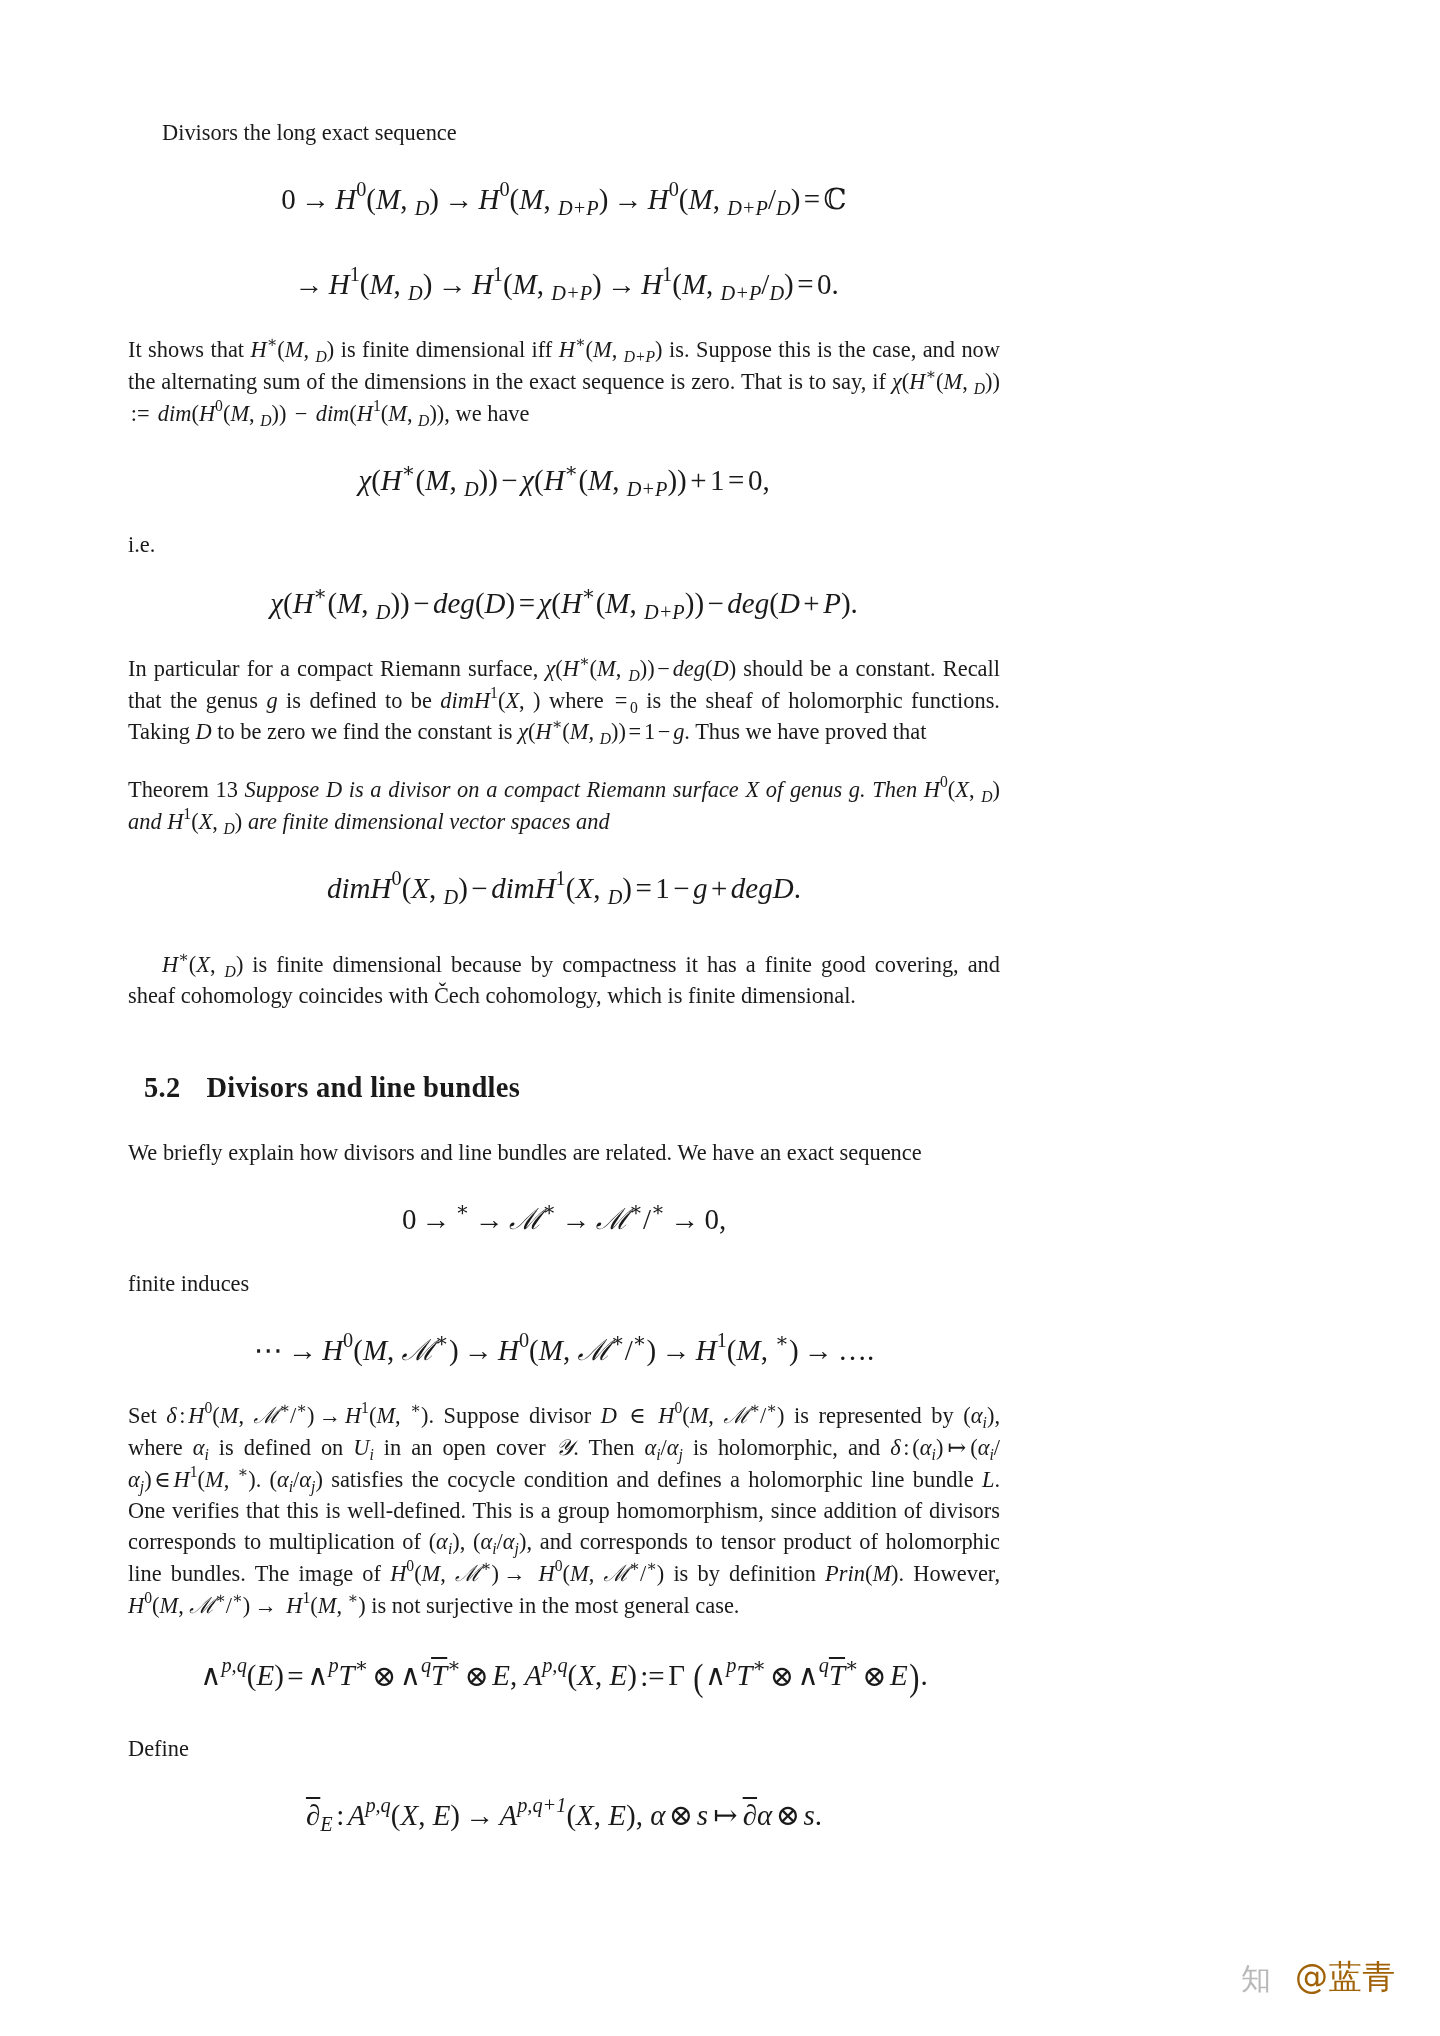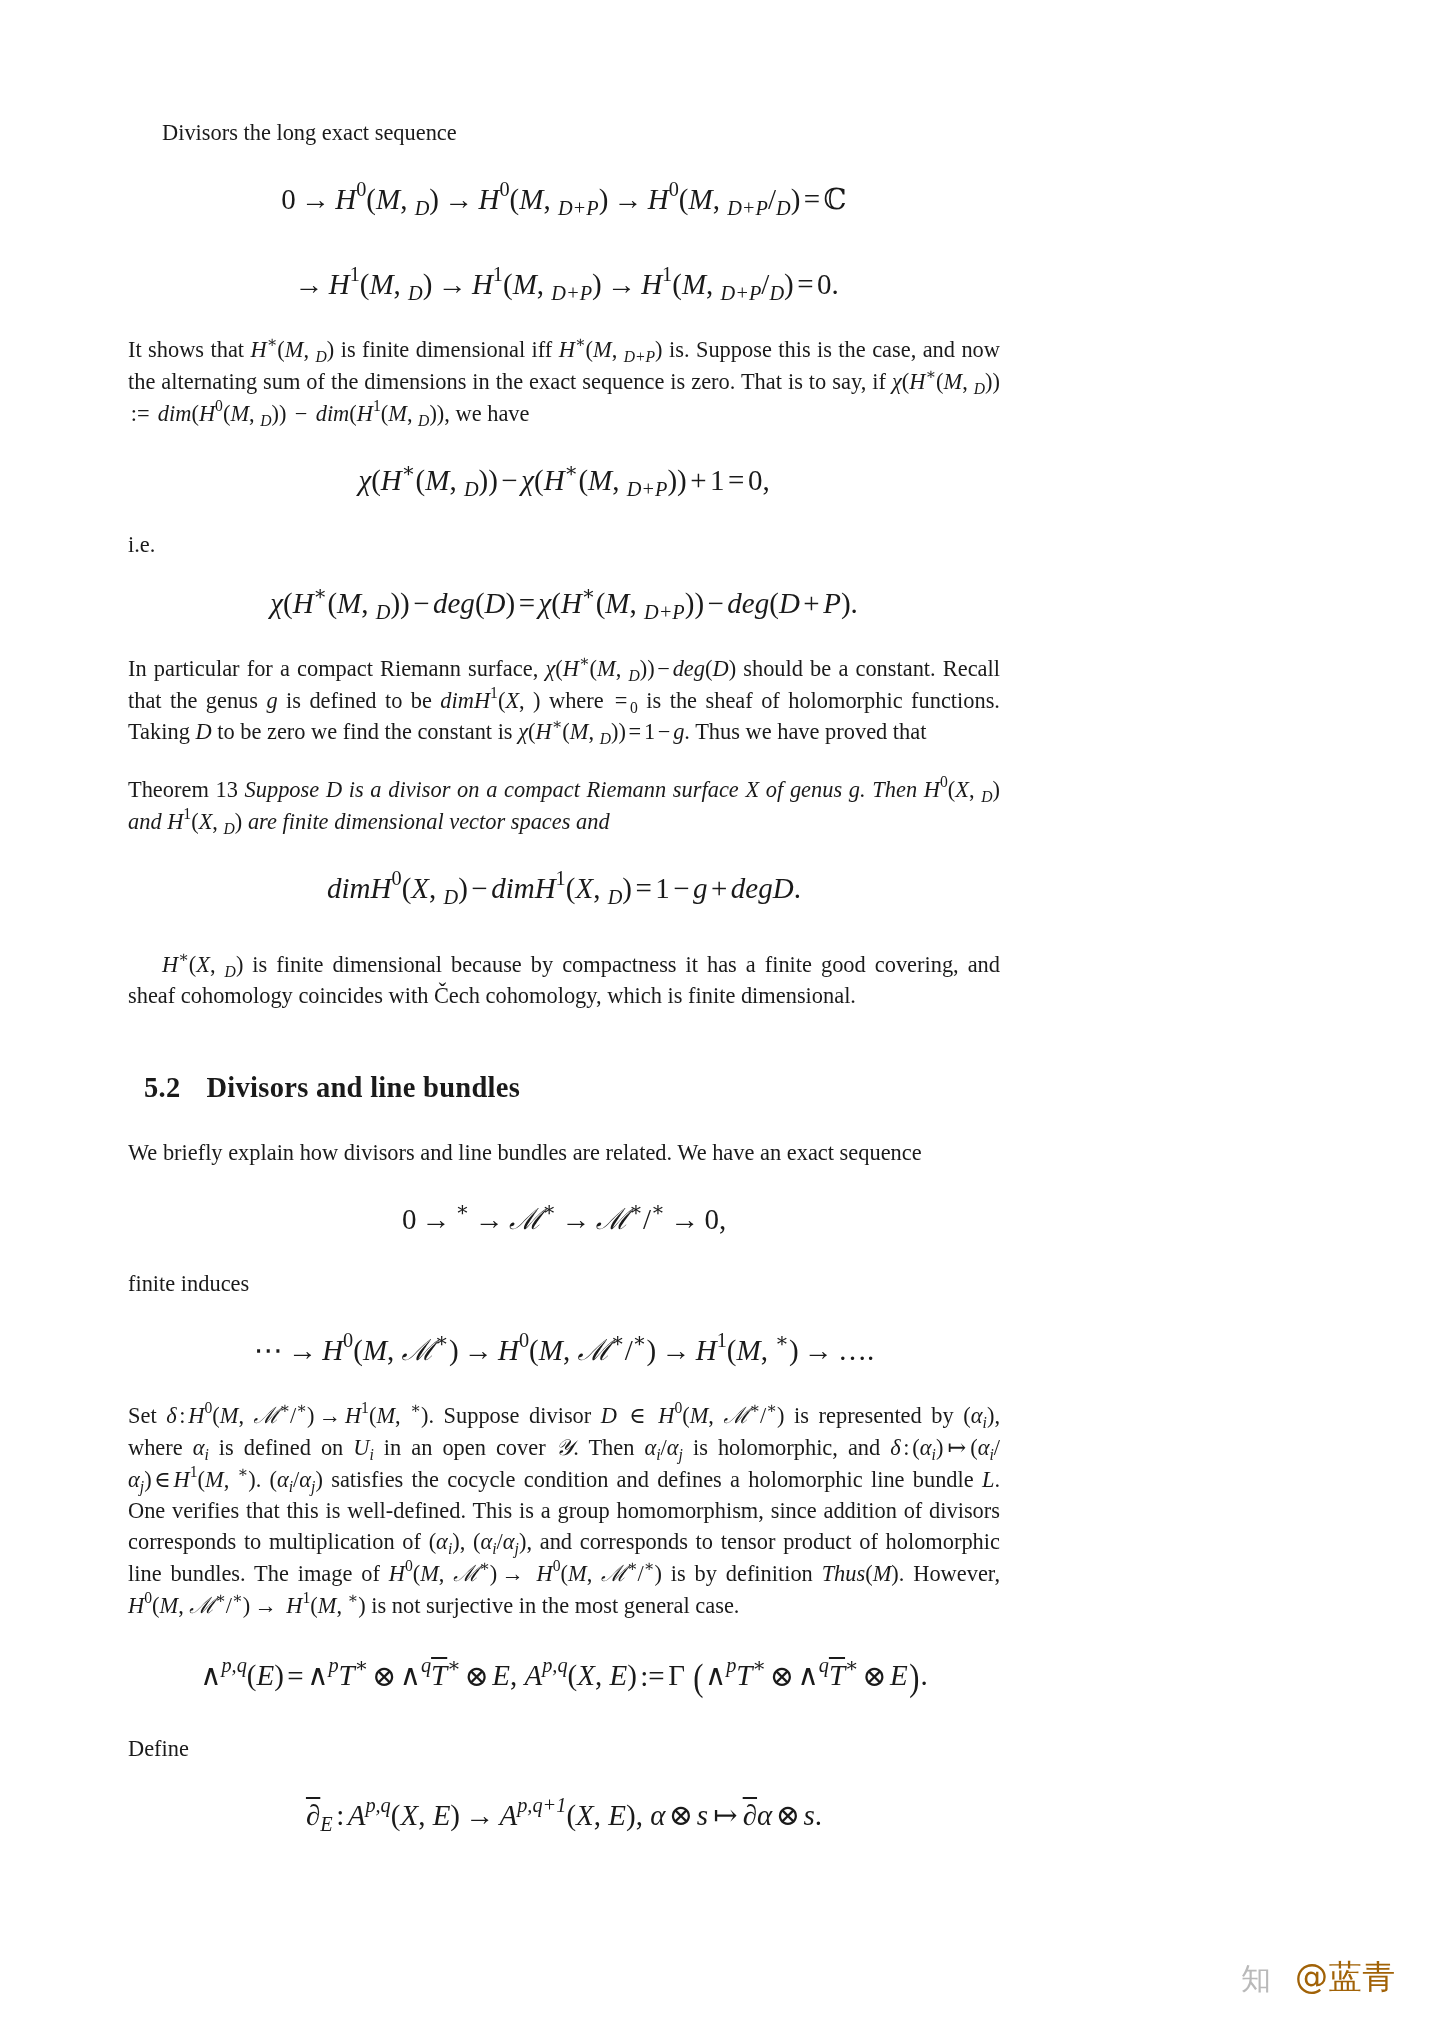--- a/index.html
+++ b/index.html
@@ -229,21 +229,21 @@
     <p class="para">Set
       <span class="mi">δ</span><span class="op">:</span><span class="mi">H</span><sup class="spu">0</sup><span class="mup">(</span><span class="mi">M</span><span class="mup">,&nbsp;</span><span class="scrO">ℳ</span><sup class="spu">∗</sup><span class="mup">/</span><span class="scrO">𝊎</span><sup class="spu">∗</sup><span class="mup">)</span><span class="arrow">→</span><span class="mi">H</span><sup class="spu">1</sup><span class="mup">(</span><span class="mi">M</span><span class="mup">,&nbsp;</span><span class="scrO">𝊎</span><sup class="spu">∗</sup><span class="mup">)</span>. Suppose divisor <span class="mi">D</span> <span class="op">∈</span>
       <span class="mi">H</span><sup class="spu">0</sup><span class="mup">(</span><span class="mi">M</span><span class="mup">,&nbsp;</span><span class="scrO">ℳ</span><sup class="spu">∗</sup><span class="mup">/</span><span class="scrO">𝊎</span><sup class="spu">∗</sup><span class="mup">)</span> is represented by
       <span class="mup">(</span><span class="mi">α</span><sub class="sb">i</sub><span class="mup">)</span>, where <span class="mi">α</span><sub class="sb">i</sub> is defined on <span class="mi">U</span><sub class="sb">i</sub> in an open cover <span class="scrO">𝒴</span>. Then
       <span class="mi">α</span><sub class="sb">i</sub><span class="mup">/</span><span class="mi">α</span><sub class="sb">j</sub> is holomorphic, and
       <span class="mi">δ</span><span class="op">:</span><span class="mup">(</span><span class="mi">α</span><sub class="sb">i</sub><span class="mup">)</span><span class="arrow">↦</span><span class="mup">(</span><span class="mi">α</span><sub class="sb">i</sub><span class="mup">/</span><span class="mi">α</span><sub class="sb">j</sub><span class="mup">)</span><span class="op">∈</span><span class="mi">H</span><sup class="spu">1</sup><span class="mup">(</span><span class="mi">M</span><span class="mup">,&nbsp;</span><span class="scrO">𝊎</span><sup class="spu">∗</sup><span class="mup">)</span>.
       <span class="mup">(</span><span class="mi">α</span><sub class="sb">i</sub><span class="mup">/</span><span class="mi">α</span><sub class="sb">j</sub><span class="mup">)</span> satisfies the cocycle condition and defines a holomorphic line bundle <span class="mi">L</span>. One verifies that this is well-defined. This is a group homomorphism, since addition of divisors corresponds to multiplication of
       <span class="mup">(</span><span class="mi">α</span><sub class="sb">i</sub><span class="mup">)</span>, <span class="mup">(</span><span class="mi">α</span><sub class="sb">i</sub><span class="mup">/</span><span class="mi">α</span><sub class="sb">j</sub><span class="mup">)</span>, and corresponds to tensor product of holomorphic line bundles. The image of
       <span class="mi">H</span><sup class="spu">0</sup><span class="mup">(</span><span class="mi">M</span><span class="mup">,&nbsp;</span><span class="scrO">ℳ</span><sup class="spu">∗</sup><span class="mup">)</span><span class="arrow">→</span>
       <span class="mi">H</span><sup class="spu">0</sup><span class="mup">(</span><span class="mi">M</span><span class="mup">,&nbsp;</span><span class="scrO">ℳ</span><sup class="spu">∗</sup><span class="mup">/</span><span class="scrO">𝊎</span><sup class="spu">∗</sup><span class="mup">)</span>
-      is by definition <span class="mi">Thus</span><span class="mup">(</span><span class="mi">M</span><span class="mup">)</span>. However,
+      is by definition <span class="mi">Prin</span><span class="mup">(</span><span class="mi">M</span><span class="mup">)</span>. However,
       <span class="mi">H</span><sup class="spu">0</sup><span class="mup">(</span><span class="mi">M</span><span class="mup">,&nbsp;</span><span class="scrO">ℳ</span><sup class="spu">∗</sup><span class="mup">/</span><span class="scrO">𝊎</span><sup class="spu">∗</sup><span class="mup">)</span><span class="arrow">→</span>
       <span class="mi">H</span><sup class="spu">1</sup><span class="mup">(</span><span class="mi">M</span><span class="mup">,&nbsp;</span><span class="scrO">𝊎</span><sup class="spu">∗</sup><span class="mup">)</span> is not surjective in the most general case.
     </p>
 
 
     <div class="gap-m"></div>
 
     <div class="eq">
       <span class="mup">∧</span><sup class="sp">p,q</sup><span class="mup">(</span><span class="mi">E</span><span class="mup">)</span><span class="op">=</span><span class="mup">∧</span><sup class="sp">p</sup><span class="mi">T</span><sup class="spu">∗</sup><span class="op">⊗</span><span class="mup">∧</span><sup class="sp">q</sup><span class="ovl">T</span><sup class="spu">∗</sup><span class="op">⊗</span><span class="mi">E</span><span class="mup">,&nbsp;</span><span class="mi">A</span><sup class="sp">p,q</sup><span class="mup">(</span><span class="mi">X</span><span class="mup">,&nbsp;</span><span class="mi">E</span><span class="mup">)</span><span class="op">:=</span><span class="mup">Γ</span>&nbsp;<span class="big-paren">(</span><span class="mup">∧</span><sup class="sp">p</sup><span class="mi">T</span><sup class="spu">∗</sup><span class="op">⊗</span><span class="mup">∧</span><sup class="sp">q</sup><span class="ovl">T</span><sup class="spu">∗</sup><span class="op">⊗</span><span class="mi">E</span><span class="big-paren">)</span><span class="mup">.</span>
     </div>

